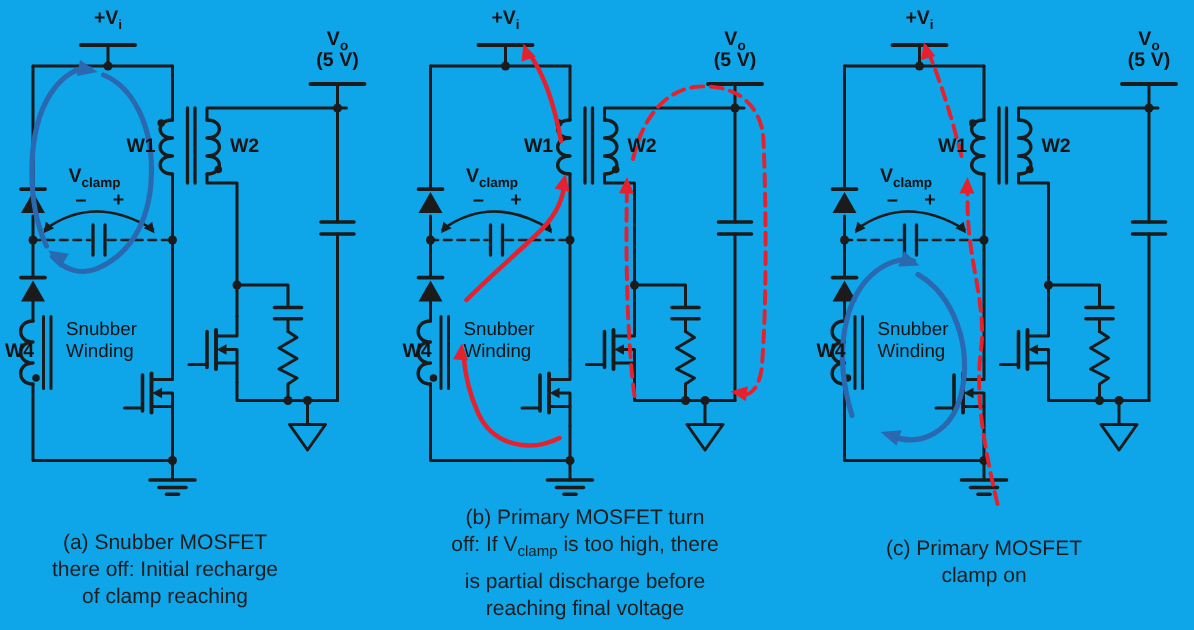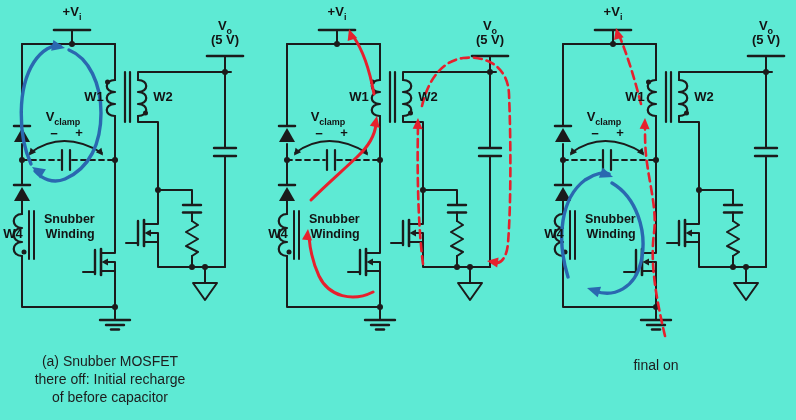--- a/index.html
+++ b/index.html
@@ -2,30 +2,30 @@
 <html><head>
 <meta charset="utf-8">
 <style>
   html,body{margin:0;padding:0;}
   #stage{position:relative;width:796px;height:420px;overflow:hidden;
          font-family:"Liberation Sans",sans-serif;}
   #cktsvg{position:absolute;left:0;top:0;}
   .lbl{position:absolute;transform:translateX(-50%);font-weight:bold;font-size:13px;
        color:#131313;white-space:nowrap;line-height:14px;}
   .lbl sub{font-size:9px;}
-  .snb{position:absolute;font-weight:bold;font-size:12.5px;color:#131313;
-       line-height:15px;white-space:nowrap;text-align:right;}
+  .snb{position:absolute;font-weight:normal;font-size:12.5px;color:#131313;
+       line-height:15px;white-space:nowrap;}
   .cap{position:absolute;transform:translateX(-50%);font-size:14px;color:#1d1d1d;
        line-height:18px;text-align:center;white-space:nowrap;}
   .cap sub{font-size:10px;}
 </style>
 </head>
 <body>
 
-<div id="stage" style="background: #5eead4;">
+<div id="stage" style="background: #0ea5e9;">
   <svg id="cktsvg" width="796" height="420" viewBox="0 0 796 420">
       <g transform="translate(0,0)">
         <g>
           <path d="M54 30 H90" fill="none" stroke="#1b1b1b" stroke-width="2.6" stroke-linecap="round" stroke-linejoin="round"></path>
           <path d="M72 30 V44" fill="none" stroke="#1b1b1b" stroke-width="2" stroke-linecap="round" stroke-linejoin="round"></path>
           <circle cx="72" cy="44" r="3" fill="#1b1b1b"></circle>
         </g>
         <path d="M22 44 H115" fill="none" stroke="#1b1b1b" stroke-width="2" stroke-linecap="round" stroke-linejoin="round"></path>
         <path d="M22 44 V126" fill="none" stroke="#1b1b1b" stroke-width="2" stroke-linecap="round" stroke-linejoin="round"></path>
         <path d="M22 144 V185" fill="none" stroke="#1b1b1b" stroke-width="2" stroke-linecap="round" stroke-linejoin="round"></path>
@@ -431,18 +431,25 @@
   <div class="lbl" style="left:620px;top:126px">+</div>
   <div class="lbl" style="left:554px;top:227px">W4</div>
   <div class="snb" style="left:585px;top:212px">
     <div>Snubber</div>
     <div>Winding</div>
   </div>
 
   <div class="cap" style="left:110px;top:352px">
     <div>(a) Snubber MOSFET</div>
     <div>there off: Initial recharge</div>
-    <div>of before capacitor</div>
+    <div>of clamp reaching</div>
+  </div>
+  <div class="cap" style="left:390px;top:335px">
+    <div>(b) Primary MOSFET turn</div>
+    <div><span>off: If V</span><sub>clamp</sub><span> is too high, there</span></div>
+    <div>is partial discharge before</div>
+    <div>reaching final voltage</div>
   </div>
   <div class="cap" style="left:656px;top:356px">
-    <div>final on</div>
+    <div>(c) Primary MOSFET</div>
+    <div>clamp on</div>
   </div>
 </div>
 
 </body></html>

